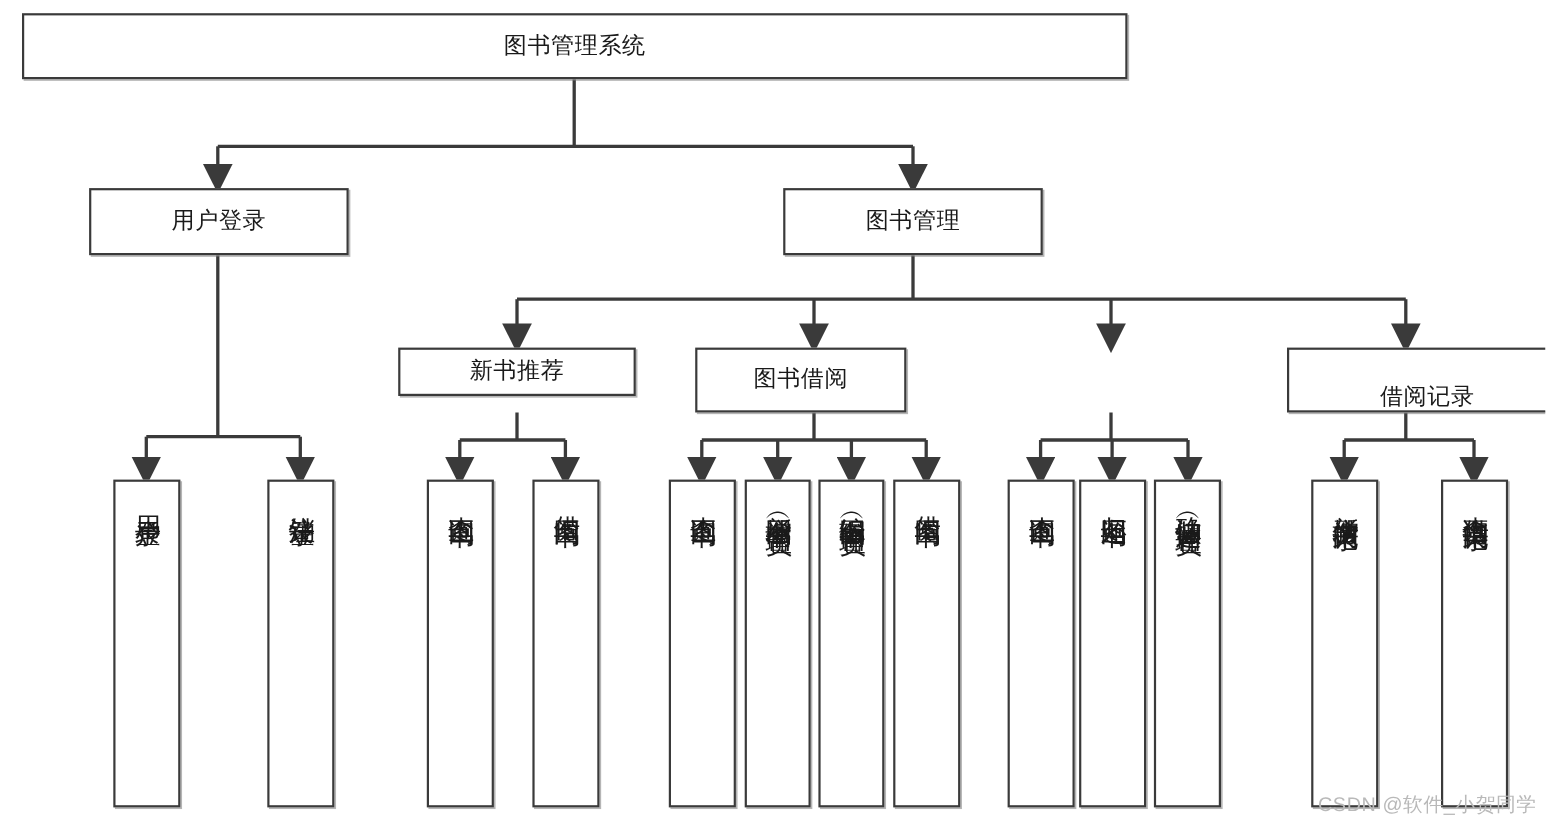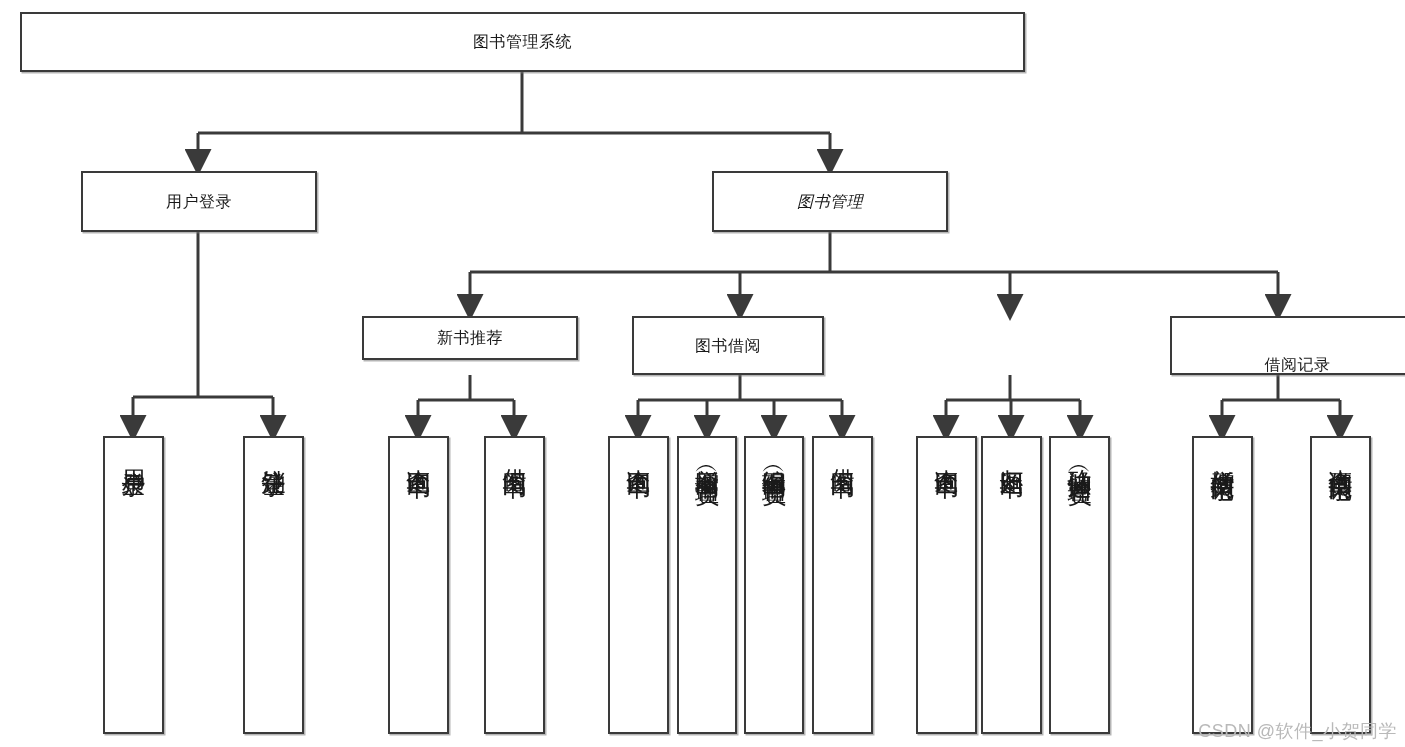--- a/index.html
+++ b/index.html
@@ -37,21 +37,21 @@
     justify-content: center;
     color: #1a1a1a;
   }
   .node-label {
     display: block;
     text-align: center;
     line-height: 1.08;
     letter-spacing: 0.5px;
   }
   .node.horiz .node-label {
-    font-size: 16px;
+    font-size: 21px;
   }
   .node.vert {
     align-items: flex-start;
     padding-top: 12px;
   }
   .node.vert .node-label {
     writing-mode: vertical-rl;
     text-orientation: upright;
     font-size: 24px;
     letter-spacing: 2px;
@@ -124,21 +124,21 @@
     </g>
   </svg>
 
   <div class="node horiz" style="left:20px; top:12px; width:1005px; height:60px;">
     <span class="node-label">图书管理系统</span>
   </div>
 
   <div class="node horiz" style="left:81px; top:171px; width:236px; height:61px;">
     <span class="node-label">用户登录</span>
   </div>
-  <div class="node horiz" style="left:712px; top:171px; width:236px; height:61px;font-style:italic;">
+  <div class="node horiz" style="left:712px; top:171px; width:236px; height:61px;">
     <span class="node-label">图书管理</span>
   </div>
 
   <div class="node horiz" style="left:362px; top:316px; width:216px; height:44px;">
     <span class="node-label">新书推荐</span>
   </div>
   <div class="node horiz" style="left:632px; top:316px; width:192px; height:59px;">
     <span class="node-label">图书借阅</span>
   </div>
   <div class="node horiz" style="left:1170px; top:316px; width:255px; height:59px;align-items:flex-end;">

